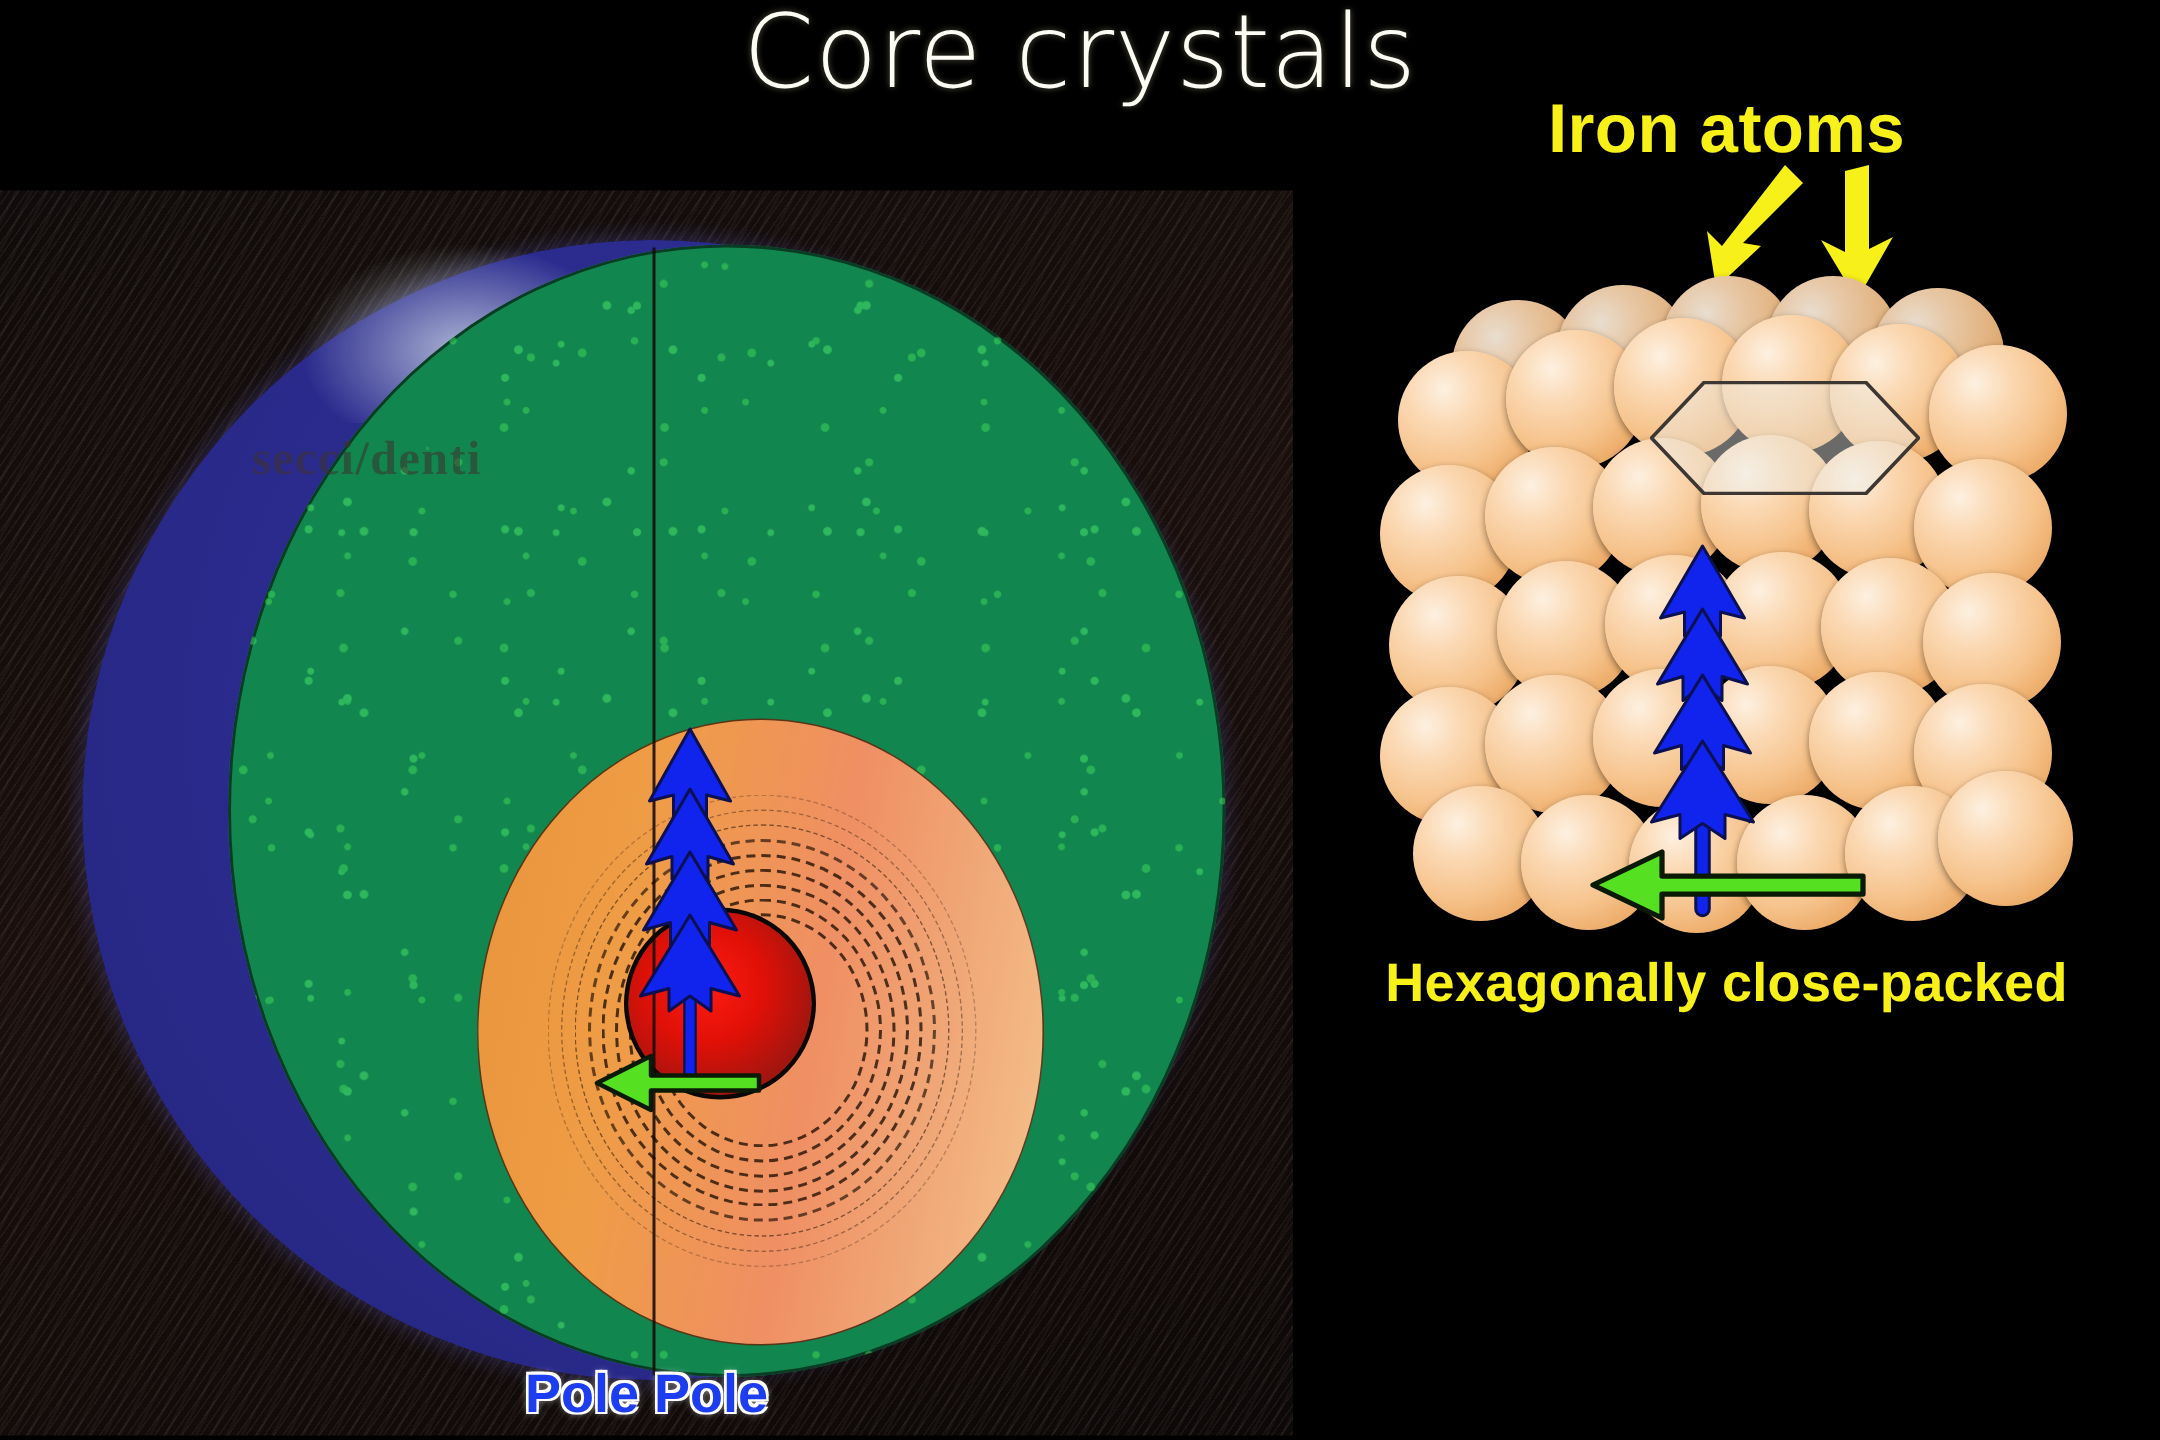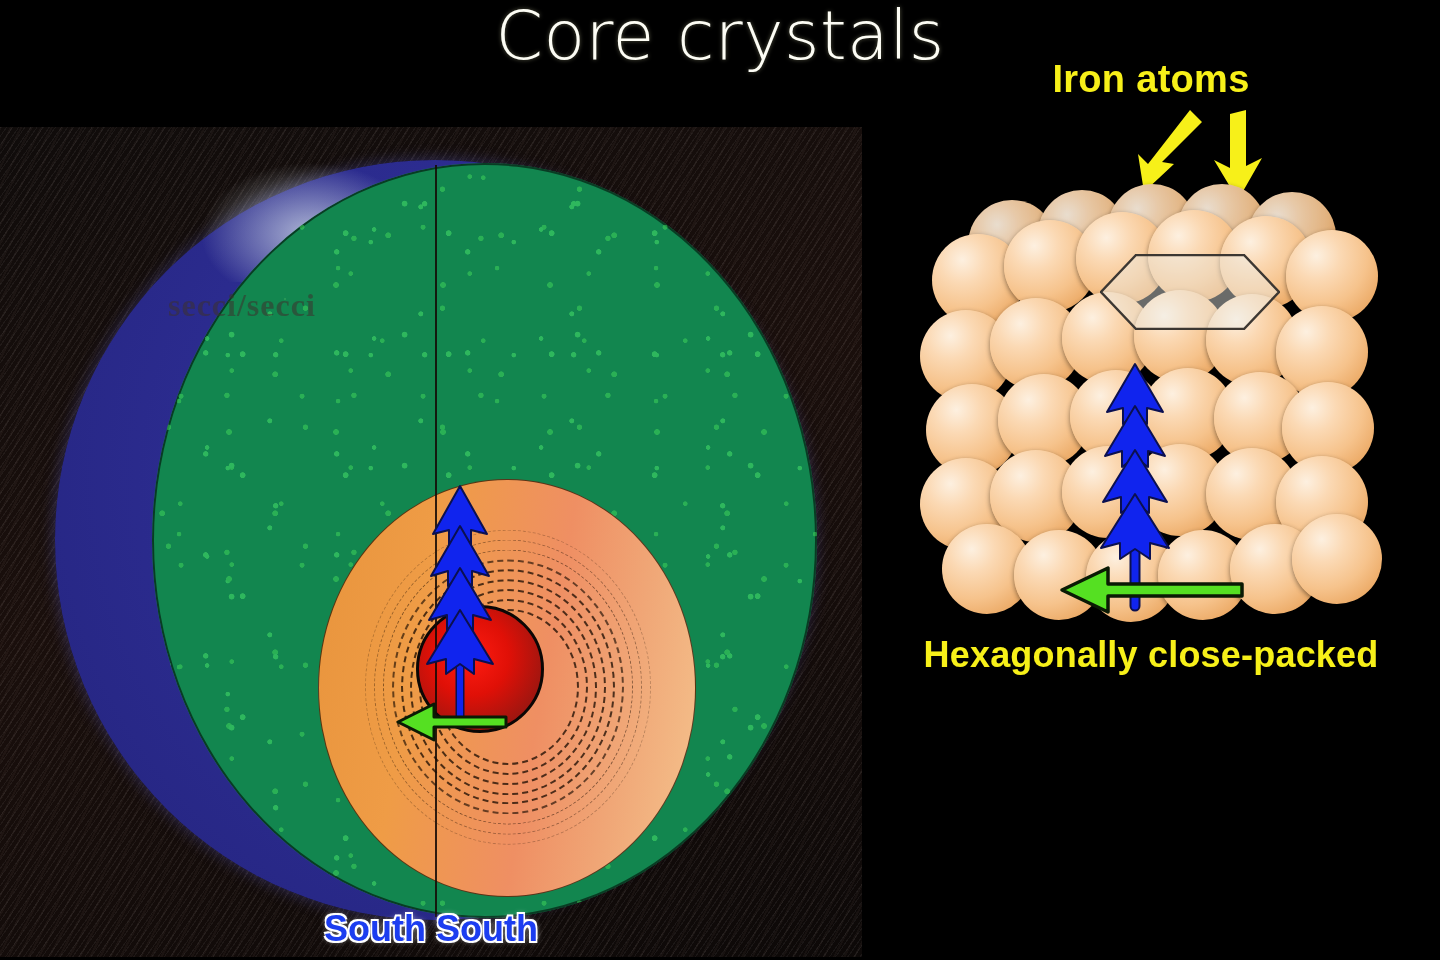--- a/index.html
+++ b/index.html
@@ -146,21 +146,21 @@
   }
 
   
   .axis-arrow-svg { position:absolute; overflow:visible; }
 
   
   #crystal-panel { position:absolute; left:862px; top:0; width:578px; height:960px; }
 
   #iron-atoms-label {
     position:absolute; left:0; top:58px; width:578px; text-align:center;
-    font-size:38px; font-weight:700; color:#f7f019;
+    font-size:46px; font-weight:700; color:#f7f019;
     letter-spacing:.3px;
   }
   #hcp-label {
     position:absolute; left:-2px; top:634px; width:582px; text-align:center;
     font-size:36px; font-weight:700; color:#f7f019;
     letter-spacing:.2px;
   }
 
   #crystal-stack { position:absolute; left:58px; top:172px; width:470px; height:460px; }
   .atom {
@@ -208,21 +208,21 @@
         <div class="ring" style="width: 232px; height: 255.2px; border-width: 2.1px; opacity: 0.78;"></div>
         <div class="ring" style="width: 250px; height: 275px; border-width: 1.3px; opacity: 0.62;"></div>
         <div class="ring" style="width: 268px; height: 294.8px; border-width: 1.3px; opacity: 0.46;"></div>
         <div class="ring" style="width: 286px; height: 314.6px; border-width: 1.3px; opacity: 0.3;"></div>
       </div>
 
     <div class="earth-layer" id="earth-inner-core"></div>
 
     <div id="earth-axis"></div>
 
-    <div id="earth-watermark">secci/secci</div>
+    <div id="earth-watermark">secci/denti</div>
 
     <svg class="axis-arrow-svg" style="left:405px; top:345px; width:110px; height:270px;" viewBox="0 0 110 270">
       <g transform="translate(0,0)">
         <line x1="55" y1="252" x2="55" y2="34" stroke="#0b1050" stroke-width="9" stroke-linecap="round"></line>
         <line x1="55" y1="252" x2="55" y2="34" stroke="#1024ee" stroke-width="6" stroke-linecap="round"></line>
         <g fill="#1024ee" stroke="#0b1050" stroke-width="2" stroke-linejoin="round">
           <path d="M55 14 L82 62 L66 58 L66 74 L55 64 L44 74 L44 58 L28 62 Z"></path>
           <path d="M55 54 L84 104 L67 99 L67 114 L55 104 L43 114 L43 99 L26 104 Z"></path>
           <path d="M55 96 L86 148 L68 143 L68 158 L55 148 L42 158 L42 143 L24 148 Z"></path>
           <path d="M55 138 L88 192 L69 187 L69 202 L55 192 L41 202 L41 187 L22 192 Z"></path>
@@ -231,21 +231,21 @@
     </svg>
 
     <svg class="axis-arrow-svg" style="left:388px; top:565px; width:125px; height:60px;" viewBox="0 0 125 60">
       <g stroke="#0a1a04" stroke-width="3" stroke-linejoin="round" fill="#55e022">
         <path d="M118 25 L118 35 L46 35 L46 48 L10 30 L46 12 L46 25 Z"></path>
       </g>
     </svg>
 
   </div>
 
-  <div id="south-pole-label">South South</div>
+  <div id="south-pole-label">Pole Pole</div>
 
   <div id="crystal-panel">
 
     <div id="iron-atoms-label">Iron atoms</div>
 
     <svg class="axis-arrow-svg" style="left:260px; top:100px; width:180px; height:115px;" viewBox="0 0 180 115">
       <g fill="#f7f019">
 
         <path d="M68 10 L80 22 L40 62 L52 64 L22 92 L16 54 L26 64 Z"></path>
 

